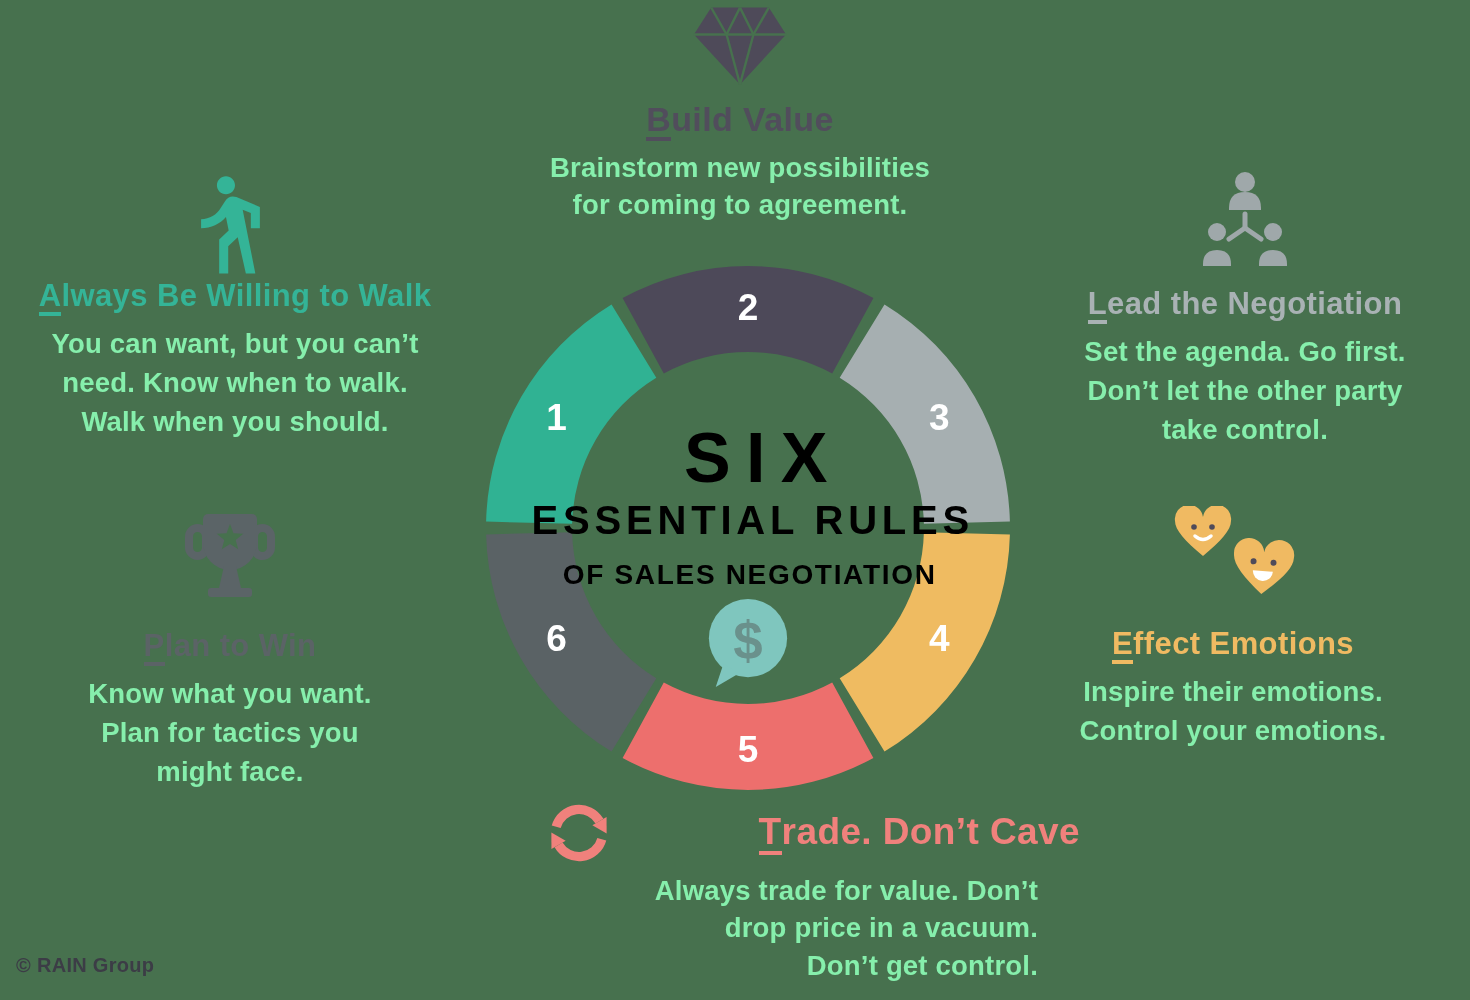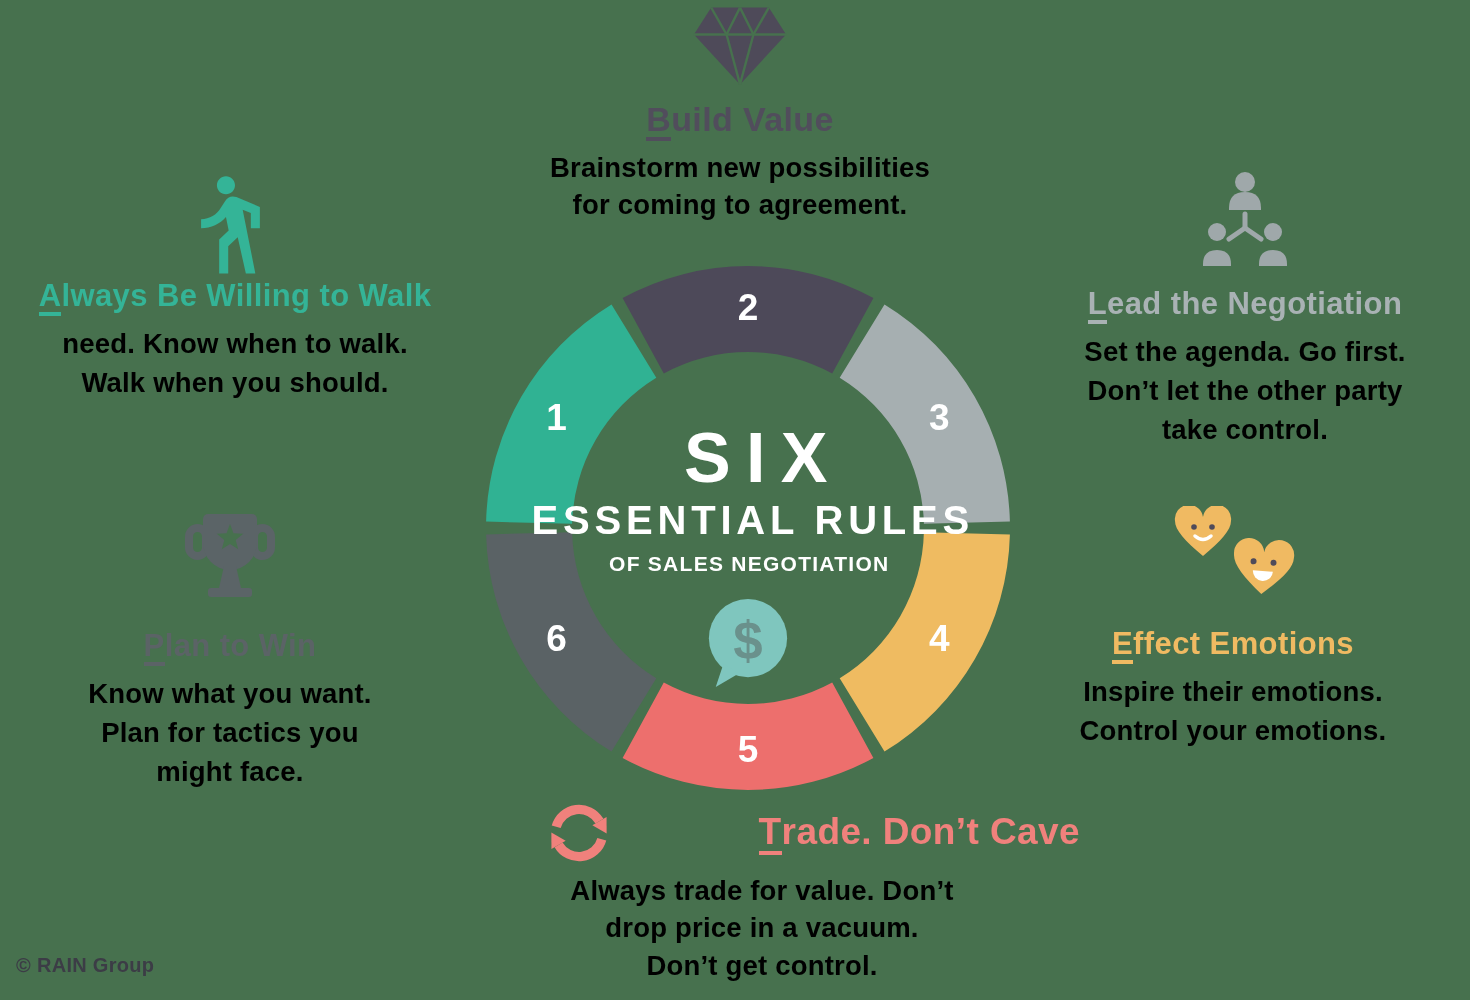--- a/index.html
+++ b/index.html
@@ -5,21 +5,21 @@
   html,body{margin:0;padding:0;}
   .stage{
     position:relative;width:1470px;height:1000px;overflow:hidden;
     background:#47714E;
     font-family:"Liberation Sans",sans-serif;font-weight:bold;
   }
   .block{position:absolute;text-align:center;}
   .block svg{display:block;margin:0 auto;}
   .title{font-size:31px;letter-spacing:.4px;white-space:nowrap;}
   .initial{display:inline-block;border-bottom:4px solid currentColor;line-height:1.02;}
-  .lines{margin-top:8px;color:#000000;font-size:27.5px;line-height:1.43;letter-spacing:.2px;}
+  .lines{margin-top:8px;color:#86efac;font-size:27.5px;line-height:1.43;letter-spacing:.2px;}
   .lines div{white-space:nowrap;}
 
   
   .c-walk{color:#34B497;}
   .c-build{color:#514D5C;}
   .c-lead{color:#A9B2B4;}
   .c-plan{color:#5B6366;}
   .c-emotions{color:#F0BA62;}
   .c-trade{color:#F0817C;}
 
@@ -30,47 +30,48 @@
   #block-build .lines{line-height:1.35;}
   #block-lead{left:1012px;top:170px;width:466px;}
   #block-lead .title{margin-top:16px;}
   #block-plan{left:0px;top:510px;width:460px;}
   #block-plan .title{margin-top:26px;}
   #block-emotions{left:1000px;top:506px;width:466px;}
   #block-emotions .title{margin-top:16px;}
 
   #trade-head{left:420px;top:796px;width:660px;display:flex;align-items:center;justify-content:center;gap:20px;}
   #trade-head .title{font-size:37px;}
-  #trade-body{left:462px;top:872px;width:600px;}
+  #trade-body{left:438px;top:872px;width:600px;text-align:right;}
   #trade-body .lines{margin-top:0;line-height:1.36;}
 
   
   #donut-wrap{position:absolute;left:478px;top:258px;width:540px;height:540px;}
   #donut-svg{position:absolute;left:0;top:0;}
   .seg-num{font-family:"Liberation Sans",sans-serif;font-weight:bold;font-size:37px;}
-  .center-text{position:absolute;left:0;width:540px;text-align:center;color:#ffffff;}
+  .center-text{position:absolute;left:0;width:540px;text-align:center;color:#000000;}
   #center-title{top:160px;font-size:70px;letter-spacing:.22em;padding-left:.22em;}
   #center-subtitle{top:240px;font-size:40px;letter-spacing:.12em;padding-left:.12em;}
-  #center-tagline{top:294px;font-size:21px;letter-spacing:.06em;padding-left:.06em;}
+  #center-tagline{top:301px;font-size:28px;letter-spacing:.06em;padding-left:.06em;}
   #bubble{position:absolute;left:50%;top:338px;transform:translateX(-50%);}
   #bubble text{font-family:"Liberation Sans",sans-serif;font-weight:bold;font-size:54px;}
 
   #footer{position:absolute;left:16px;top:954px;font-size:20px;color:#3C3C46;letter-spacing:.3px;}
 </style>
 </head>
 <body>
 
 <div class="stage">
 
   <div class="block c-walk" id="block-walk">
     <svg width="80" height="104" viewBox="4 1 17 23">
       <path fill="#34B497" transform="scale(-1,1) translate(-24,0)" d="M13.5 5.5c1.1 0 2-.9 2-2s-.9-2-2-2-2 .9-2 2 .9 2 2 2zM9.8 8.9L7 23h2.1l1.8-8 2.1 2v6h2v-7.5l-2.1-2 .6-3C14.8 12 16.8 13 19 13v-2c-1.9 0-3.5-1-4.3-2.4l-1-1.6c-.4-.6-1-1-1.7-1-.3 0-.5.1-.8.1L6 8.3V13h2V9.6l1.8-.7z"></path>
     </svg>
     <div class="title"><span class="initial">A</span><span>lways Be Willing to Walk</span></div>
     <div class="lines">
+      <div>You can want, but you can’t</div>
       <div>need. Know when to walk.</div>
       <div>Walk when you should.</div>
     </div>
   </div>
 
   <div class="block c-build" id="block-build">
     <svg width="96" height="84" viewBox="0 0 100 84">
       <polygon points="20,2 80,2 98,30 50,82 2,30" fill="#4E4A59"></polygon>
       <g stroke="#47714E" stroke-width="2.5" fill="none">
         <path d="M2 30 L98 30"></path>

